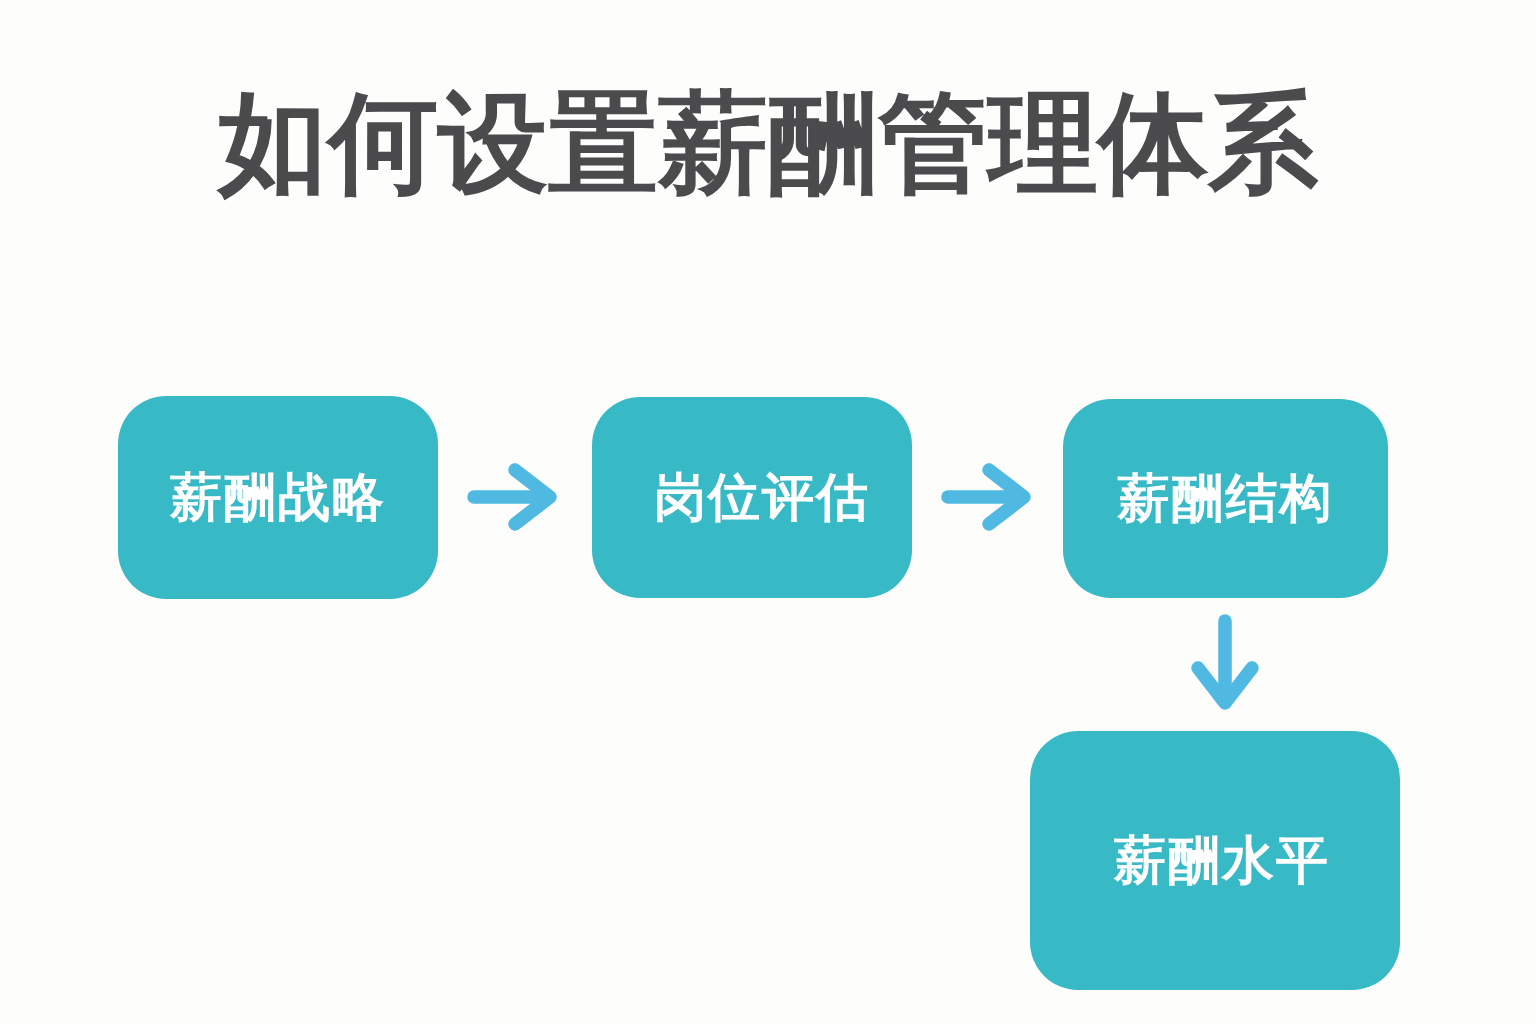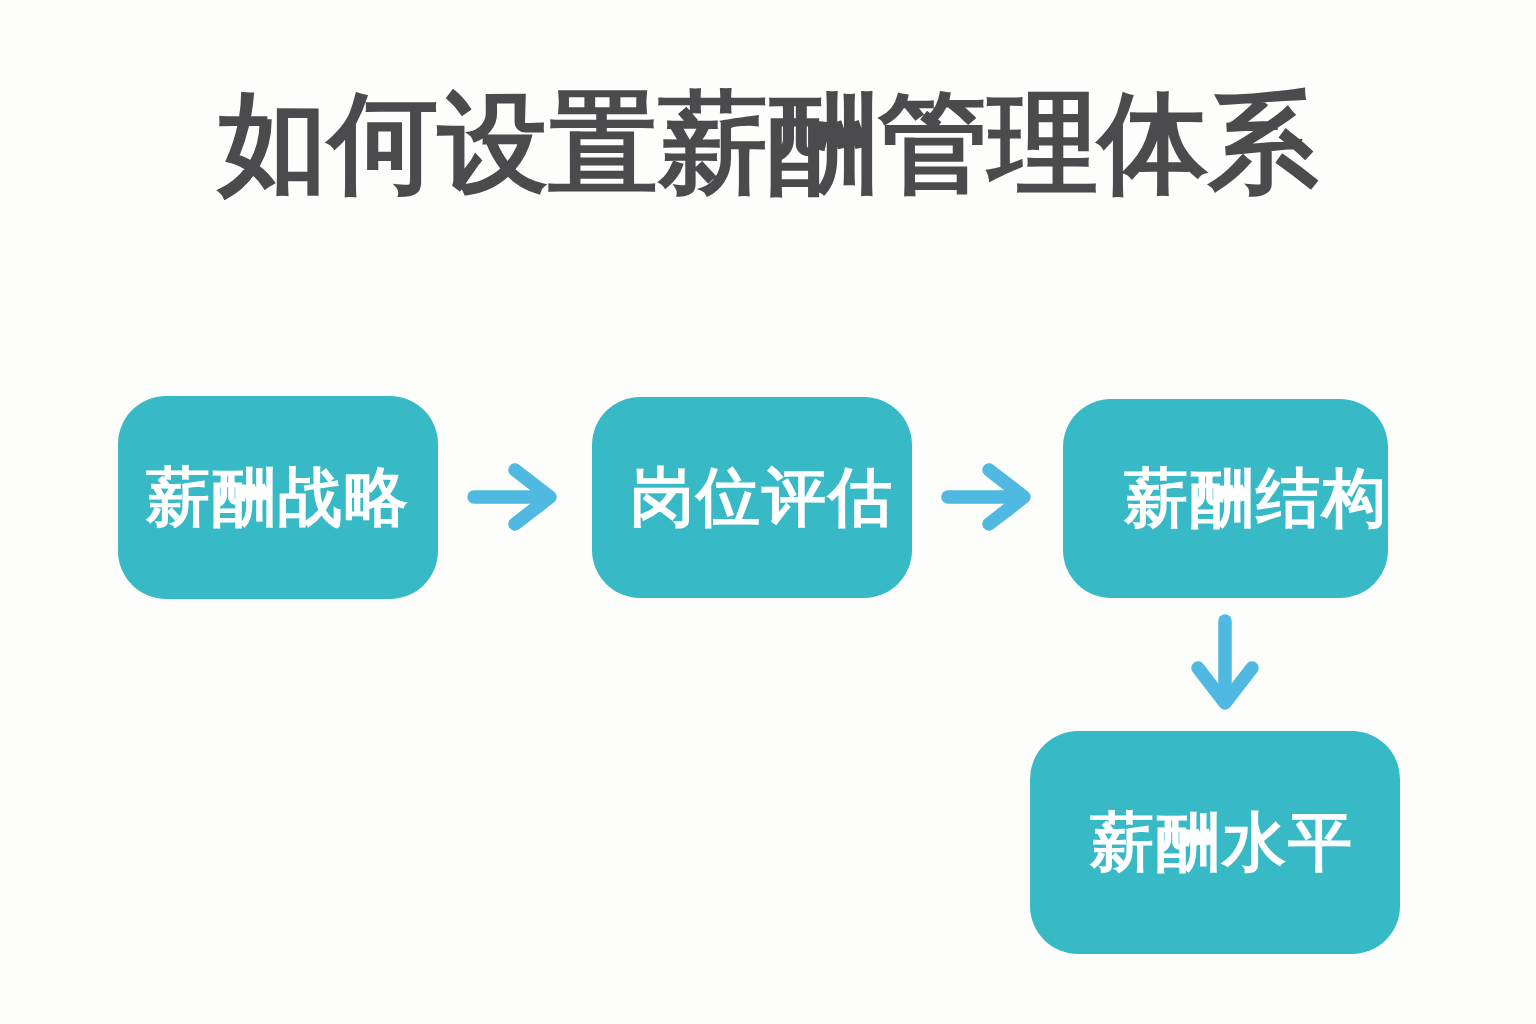--- a/index.html
+++ b/index.html
@@ -36,29 +36,29 @@
   .node {
     position: absolute;
     background: var(--node-fill);
     border-radius: 48px;
     display: flex;
     align-items: center;
     justify-content: center;
   }
   .node-label {
     color: var(--node-text);
-    font-size: 64px;
+    font-size: 52px;
     font-weight: bold;
     letter-spacing: 2px;
     white-space: nowrap;
   }
   .node-1 { left: 118px; top: 396px; width: 320px; height: 203px; }
   .node-2 { left: 592px; top: 397px; width: 320px; height: 201px; padding-left: 20px; }
-  .node-3 { left: 1063px; top: 399px; width: 325px; height: 199px; justify-content: flex-end; }
-  .node-4 { left: 1030px; top: 731px; width: 370px; height: 223px; padding-left: 14px; }
+  .node-3 { left: 1063px; top: 399px; width: 325px; height: 199px; }
+  .node-4 { left: 1030px; top: 731px; width: 370px; height: 259px; padding-left: 14px; }
   .arrow {
     position: absolute;
     color: var(--arrow);
   }
   .arrow-1 { left: 467px; top: 463px; }
   .arrow-2 { left: 941px; top: 463px; }
   .arrow-3 { left: 1191px; top: 613px; }
   .arrow svg { display: block; }
   .arrow path {
     stroke: currentColor;

